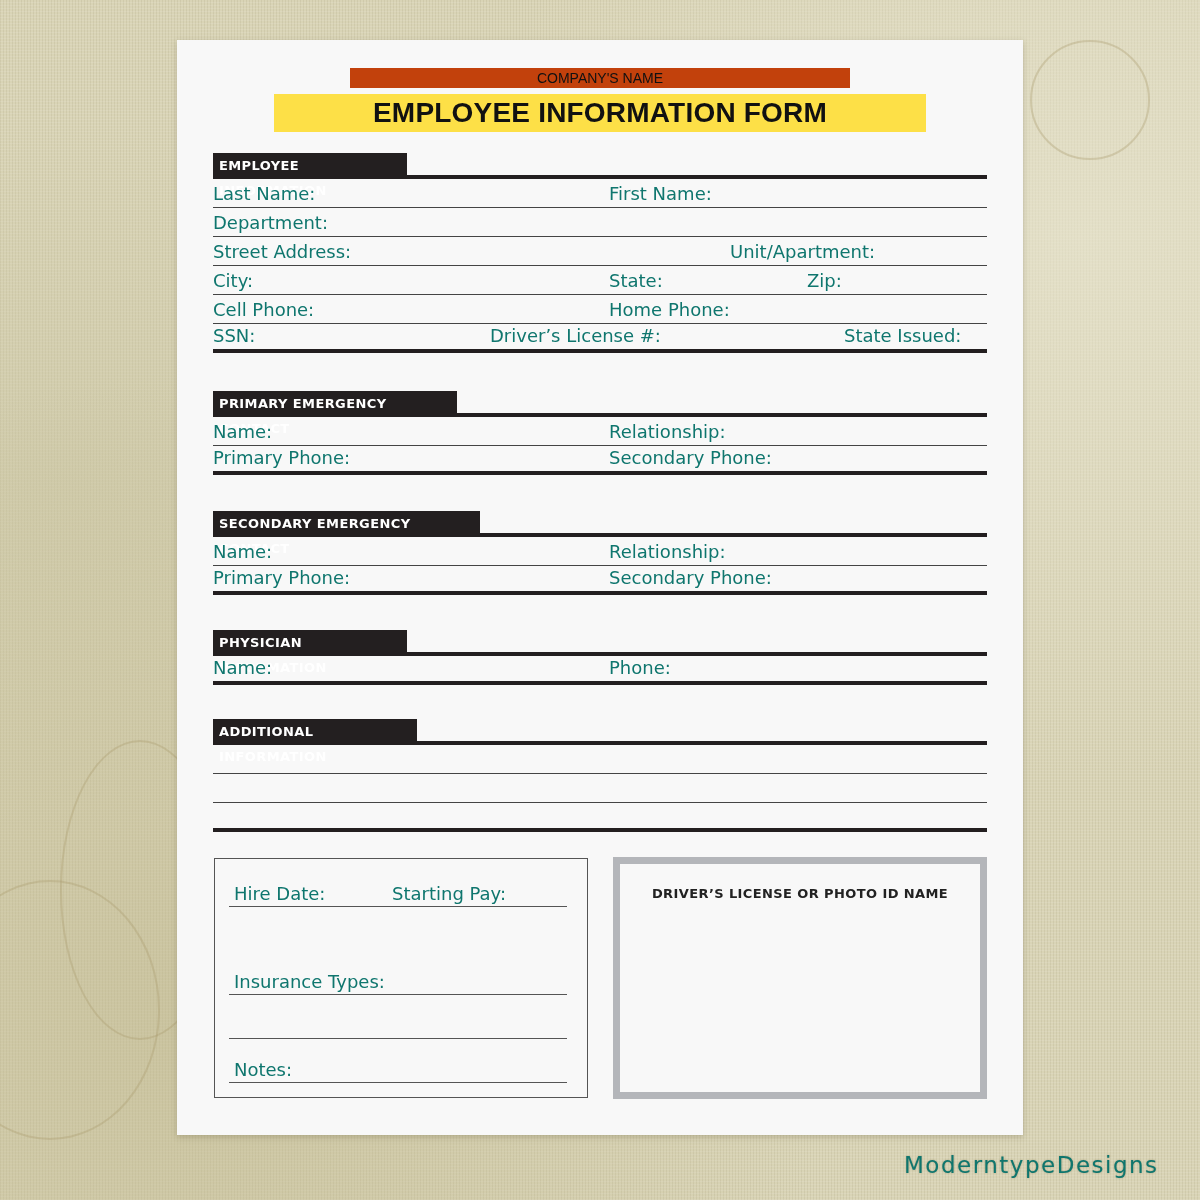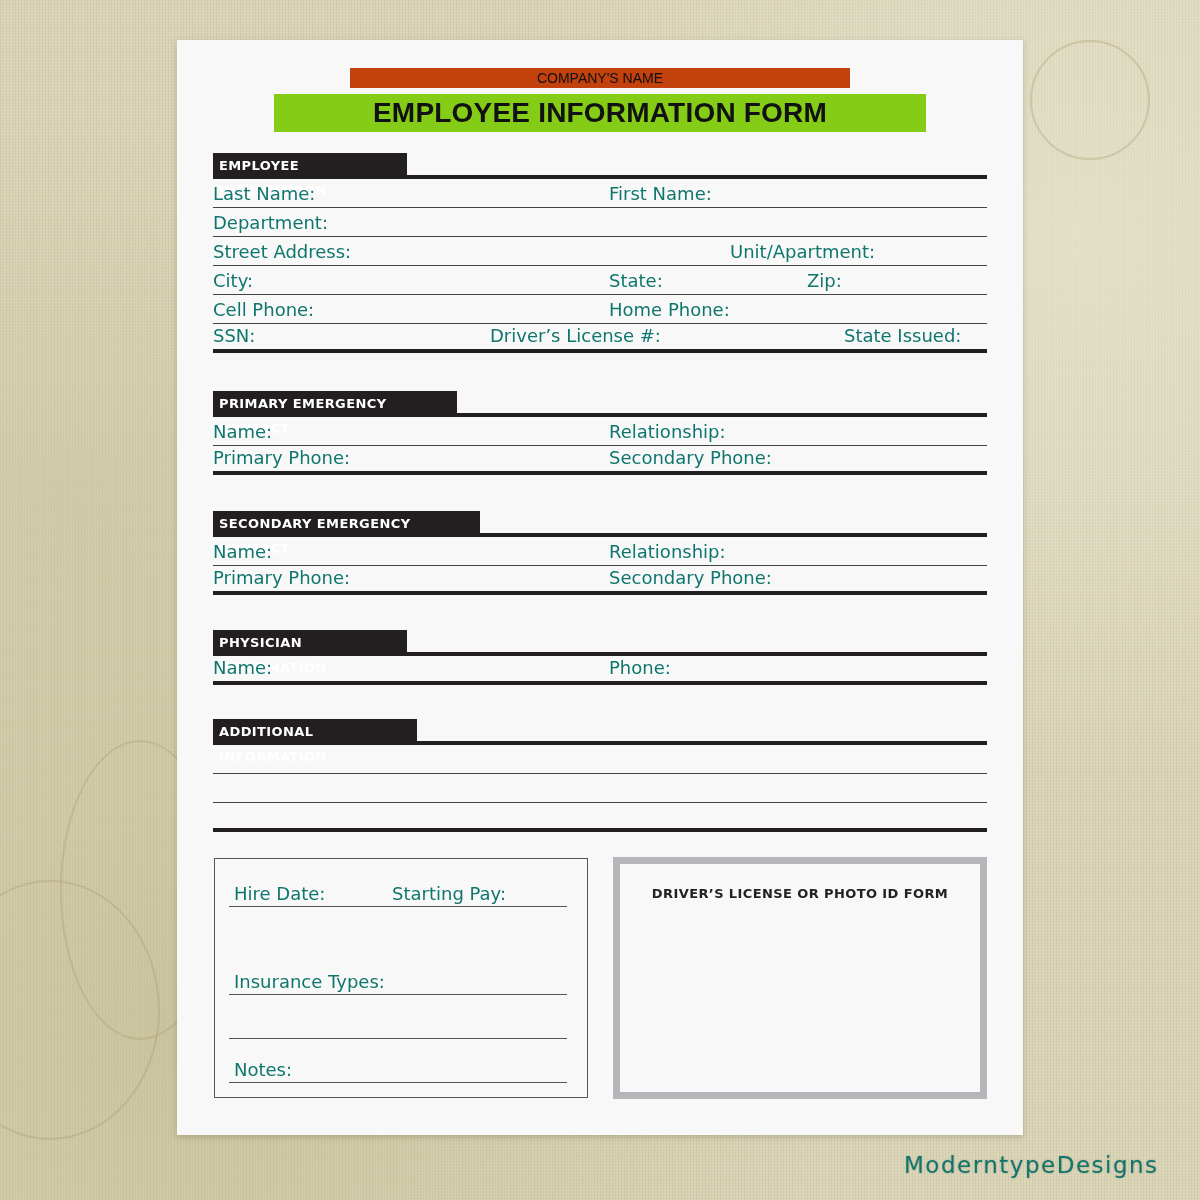--- a/index.html
+++ b/index.html
@@ -23,21 +23,21 @@
     background: #f8f8f8;
     box-shadow: 0 2px 6px rgba(80,70,40,0.25);
   }
   .company {
     position: absolute; left: 173px; top: 28px; width: 500px; height: 20px;
     background: #c2410c;
     text-align: center; font-size: 14px; line-height: 20px; color: #111;
   }
   .title {
     position: absolute; left: 97px; top: 54px; width: 652px; height: 38px;
-    background: #84cc16;
+    background: #fde047;
     text-align: center; font-size: 28px; font-weight: bold; line-height: 38px; color: #111;
     letter-spacing: 0.2px;
   }
   .section { position: absolute; left: 36px; width: 774px; }
   .sec-head { position: relative; height: 26px; }
   .sec-tab {
     position: absolute; left: 0; top: 0; height: 25px;
     background: #231f20; color: #fff;
     font-family: "DejaVu Sans", sans-serif; font-weight: bold;
     font-size: 13px; line-height: 25px; padding: 0 12px 0 6px; letter-spacing: 0.4px;
@@ -172,18 +172,18 @@
     <div class="bl-row" style="top:110px;">
       <span class="lbl">Insurance Types:</span>
     </div>
     <div class="bl-row" style="top:154px;"></div>
     <div class="bl-row" style="top:198px;">
       <span class="lbl">Notes:</span>
     </div>
   </div>
 
   <div class="id-box">
-    <div class="id-title">DRIVER’S LICENSE OR PHOTO ID FORM</div>
+    <div class="id-title">DRIVER’S LICENSE OR PHOTO ID NAME</div>
   </div>
 
 </div>
 
 <div class="brand">ModerntypeDesigns</div>
 
 </body></html>

